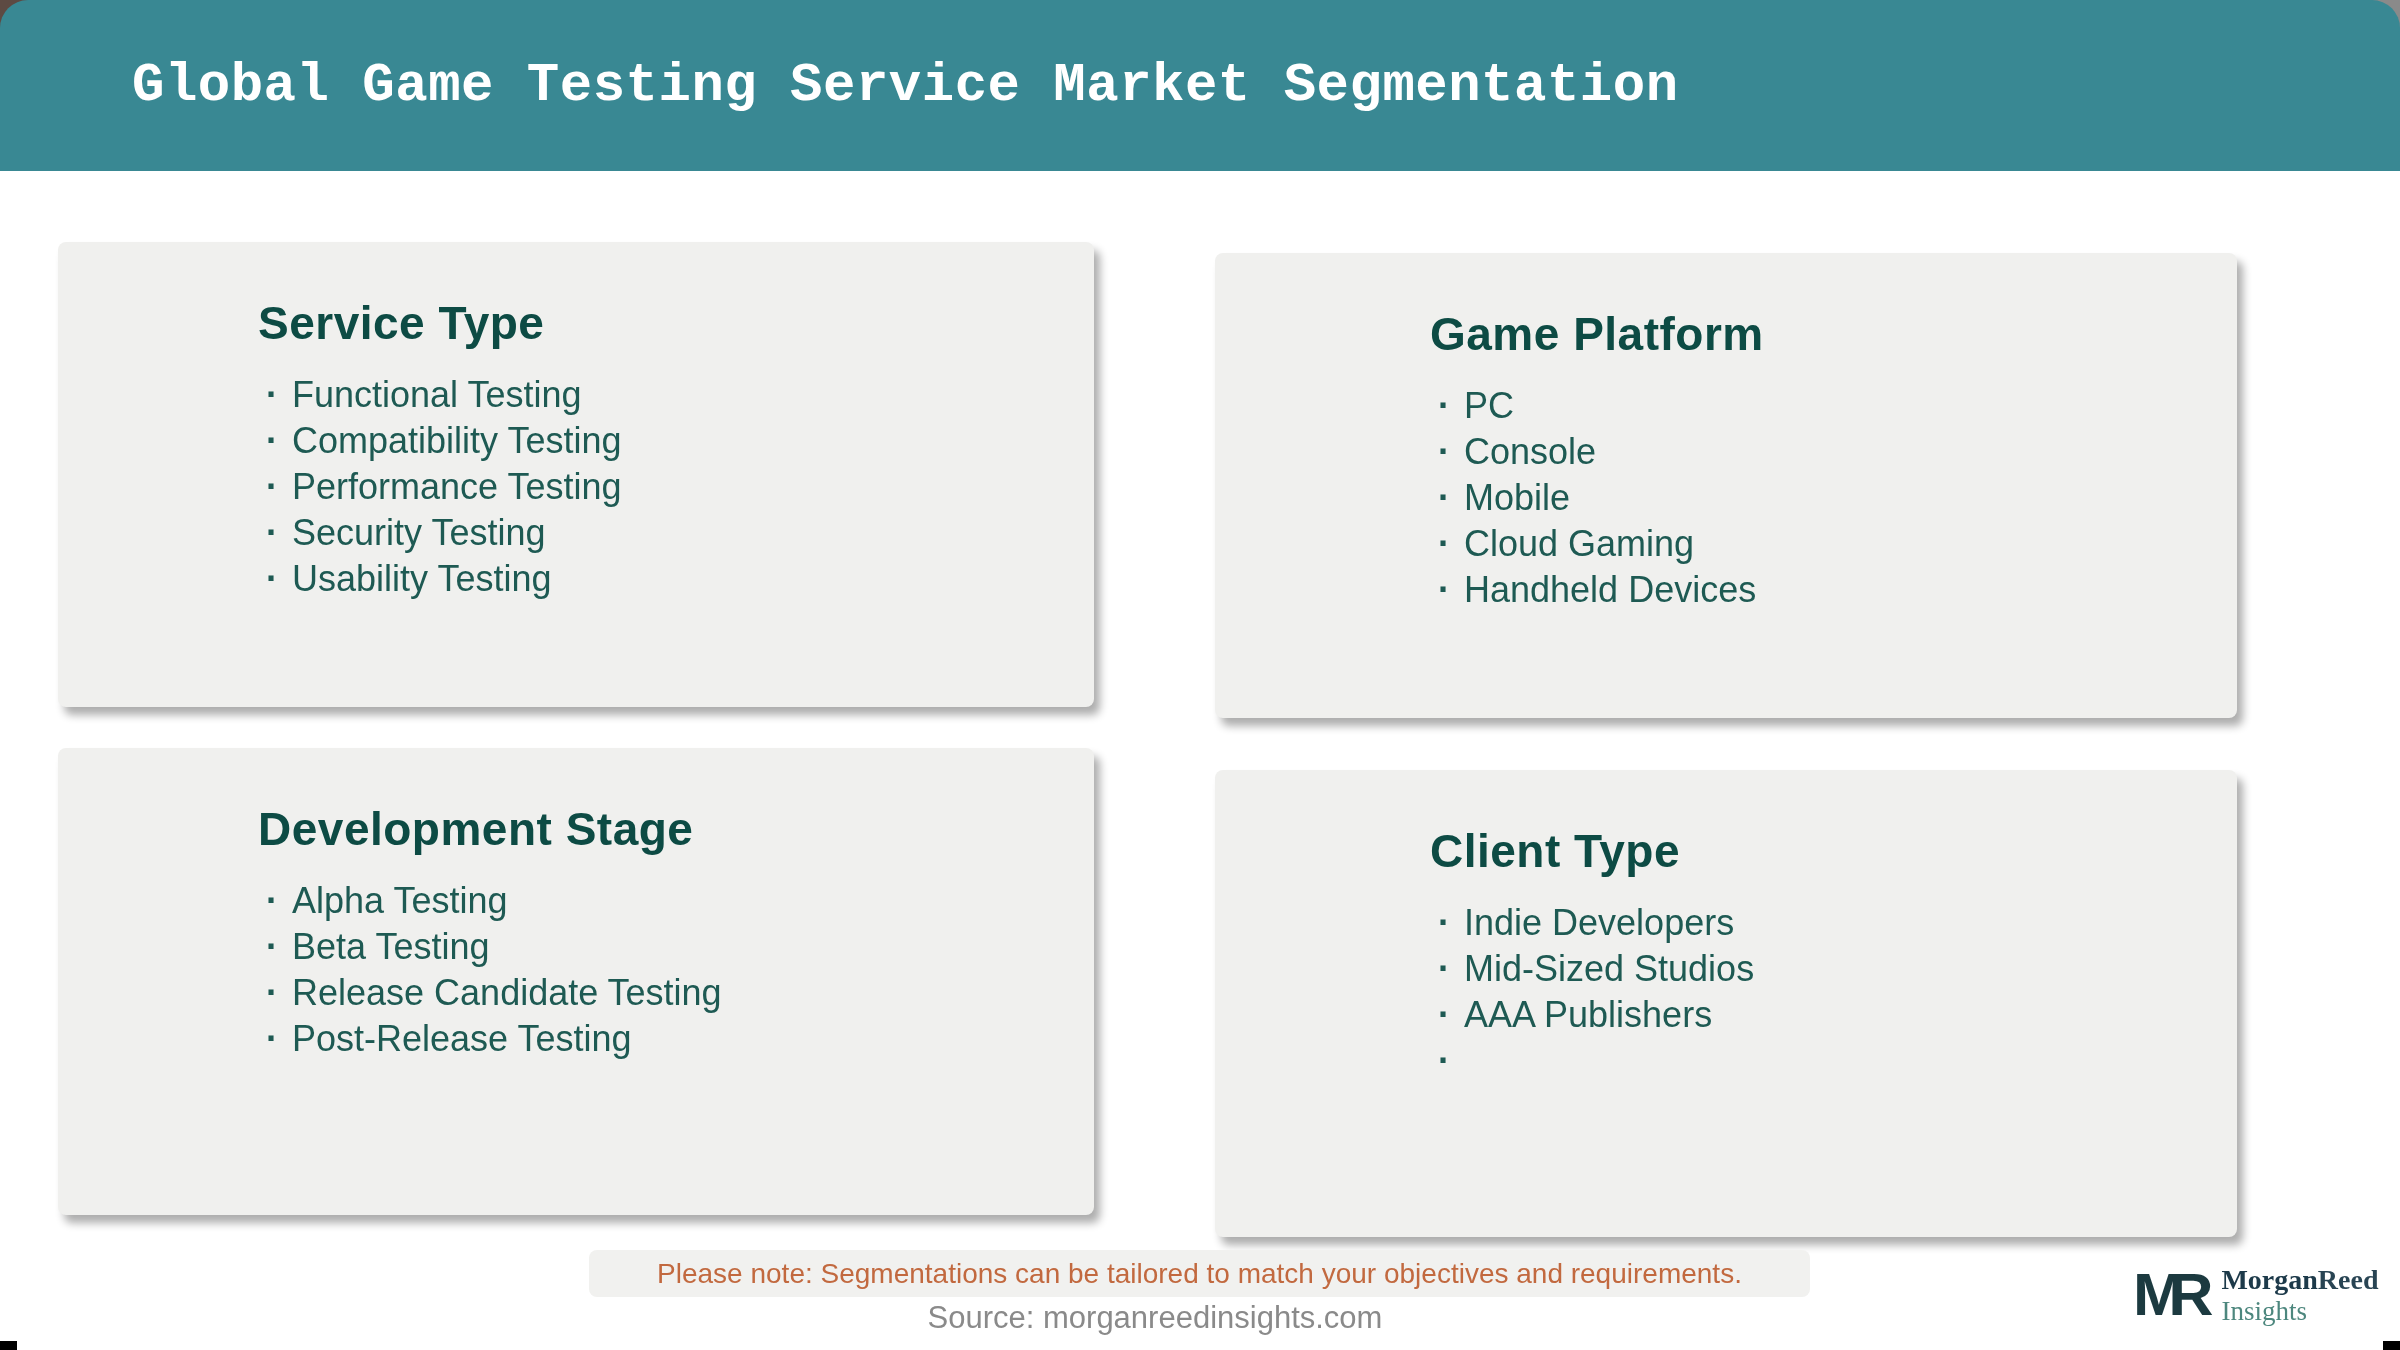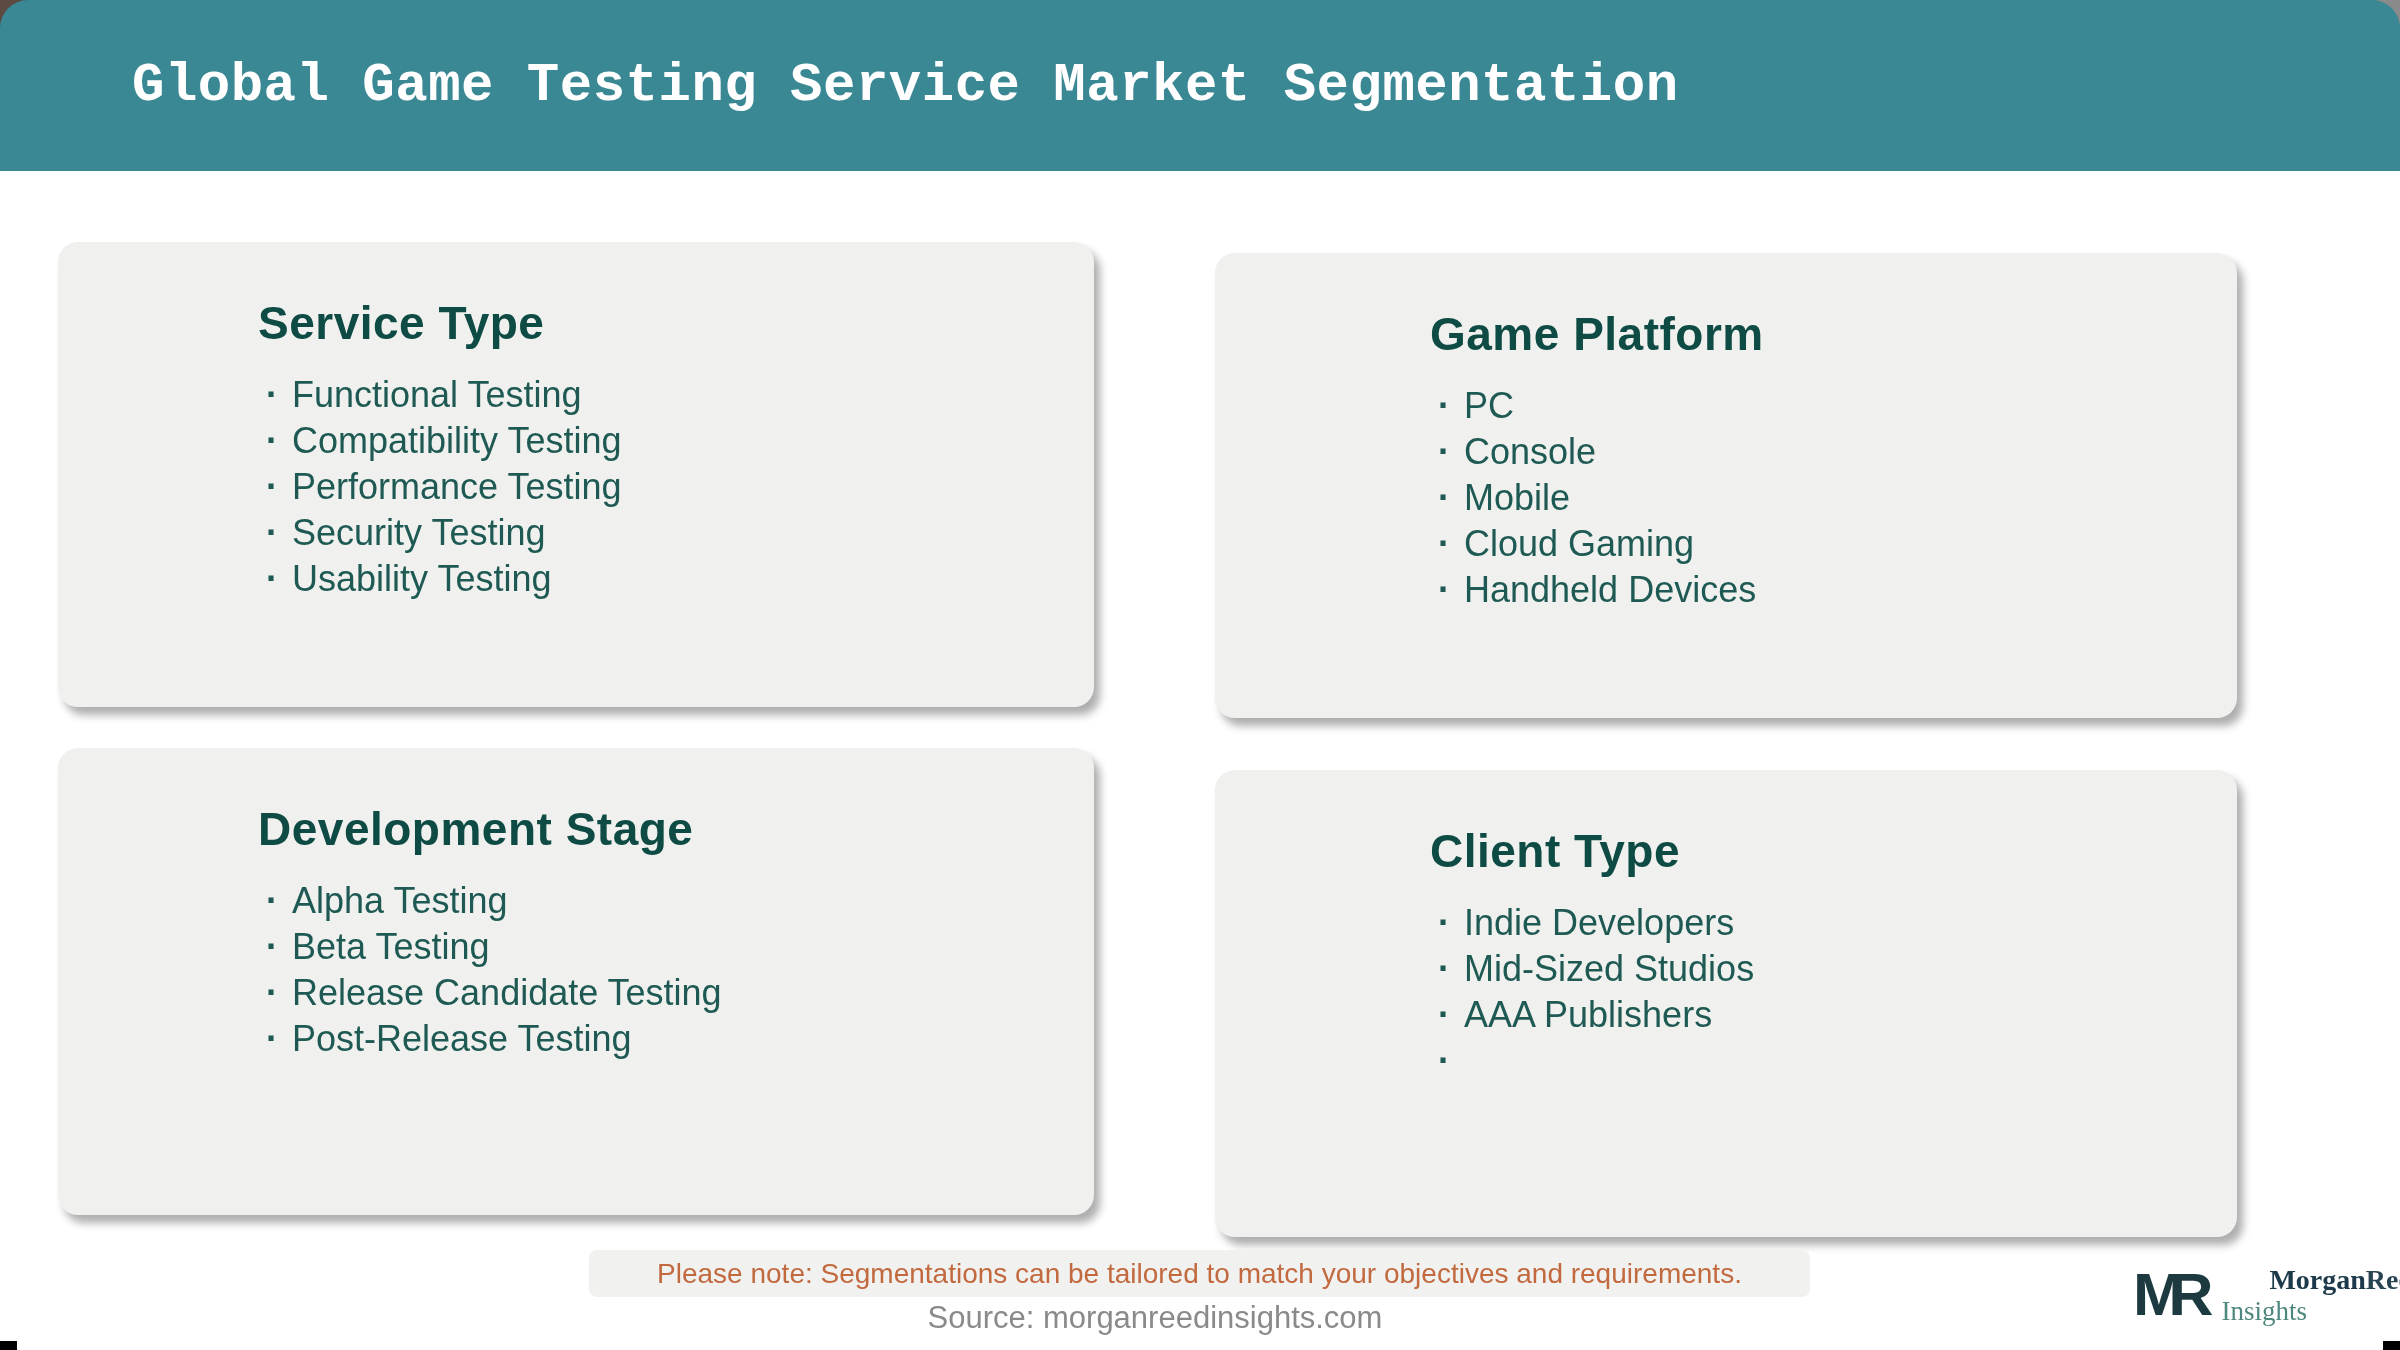--- a/index.html
+++ b/index.html
@@ -23,21 +23,21 @@
     display:flex;align-items:center;
   }
   .header .title{
     margin-left:132px;color:#ffffff;font-size:54px;font-weight:700;
     letter-spacing:0.5px;
     font-family:Liberation Mono, monospace;
   }
 
   
   .card{
-    position:absolute;background:#f0f0ee;border-radius:20px;
+    position:absolute;background:#f0f0ee;border-radius:8px;
     box-shadow:6px 8px 9px rgba(0,0,0,0.32);
     box-sizing:border-box;z-index:1;
   }
   .card.c1{left:58px;top:242px;width:1036px;height:465px;padding:54px 40px 0 200px;}
   .card.c2{left:1215px;top:253px;width:1022px;height:465px;padding:54px 40px 0 215px;}
   .card.c3{left:58px;top:748px;width:1036px;height:467px;padding:54px 40px 0 200px;}
   .card.c4{left:1215px;top:770px;width:1022px;height:467px;padding:54px 40px 0 215px;}
   .card h2{
     margin:0;font-size:46px;font-weight:700;color:#0d4b44;letter-spacing:0.5px;
   }
@@ -72,21 +72,21 @@
   .logo .monogram{
     font-size:62px;font-weight:800;color:#1c3a40;
     letter-spacing:-16px;transform:scaleY(0.95);
     margin-right:24px;line-height:62px;
   }
   .logo .text{display:flex;flex-direction:column;line-height:1;}
   .logo .brand{
     font-family:"Liberation Serif", serif;font-size:28px;color:#1d3a4a;
     letter-spacing:0px;
   }
-  .logo .brand .heavy{font-weight:700;margin-left:48px;}
+  .logo .brand .heavy{font-weight:700;}
   .logo .brand .light{font-weight:700;opacity:0.95;}
   .logo .subtitle{
     font-family:"Liberation Serif", serif;font-size:27px;color:#4d877e;
     margin-top:4px;
   }
 </style>
 </head>
 <body>
 
 <div class="corner-artifact left"></div>

